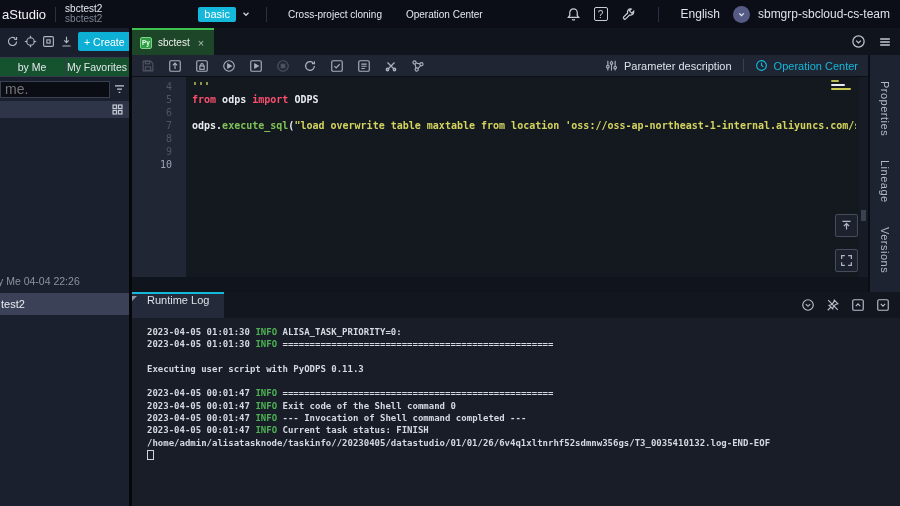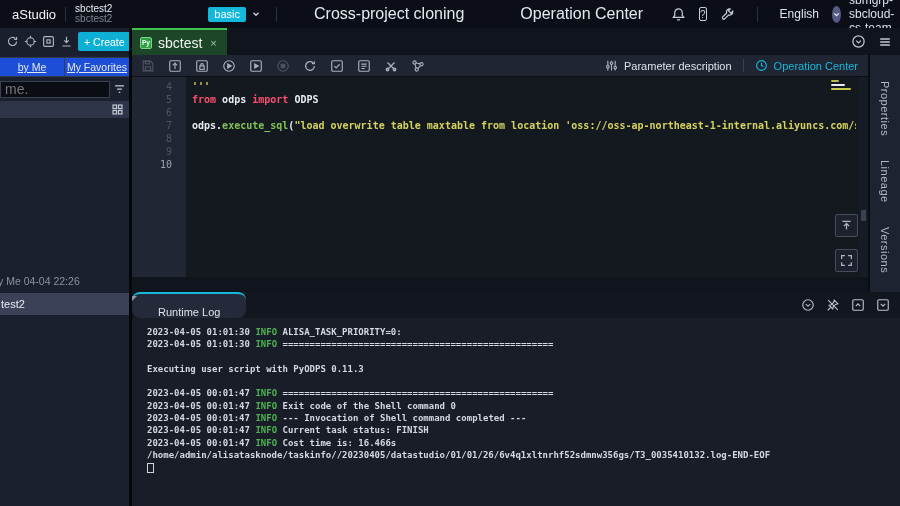--- a/index.html
+++ b/index.html
@@ -3,29 +3,29 @@
 <meta charset="utf-8">
 <style>
   * { margin:0; padding:0; box-sizing:border-box; }
   html,body { background:#05070b; }
   .app { position:relative; width:900px; height:506px; overflow:hidden;
          background:#10141d; font-family:"Liberation Sans",sans-serif; color:#dfe3ea; }
 
   
   .topbar { position:absolute; left:0; top:0; width:900px; height:28px;
             background:#0b0e16; display:flex; align-items:center; font-size:12px; }
-  .logo { font-size:13px; color:#f2f4f8; margin-left:12px; white-space:nowrap; }
+  .logo { font-size:13px; color:#f2f4f8; margin-left:2px; white-space:nowrap; }
   .vdiv { width:1px; height:15px; background:#2a3142; margin:0 9px; flex:0 0 1px; }
   .proj { line-height:1.05; margin-right:10px; cursor:default; }
   .proj .p1 { font-size:10px; color:#e8ebf1; }
   .proj .p2 { font-size:10px; color:#7c8494; }
   .badge { background:var(--accent); color:#fff; font-size:11px; padding:1px 6px 2px;
            border-radius:2px; margin-left:86px; }
   .tb-chev { color:#cfd4dd; margin:0 6px 0 5px; }
-  .menu-item { color:#e4e8ef; font-size:16px; margin:0 28px; white-space:nowrap; }
+  .menu-item { color:#e4e8ef; font-size:10px; margin:0 12px; white-space:nowrap; }
   .tb-right { margin-left:auto; display:flex; align-items:center; gap:13px; padding-right:10px; }
   .tb-right .ic { color:#c7cdd8; }
   .helpbox { width:14px; height:14px; border:1.2px solid #c7cdd8; border-radius:2px;
              font-size:10px; color:#c7cdd8; display:flex; align-items:center; justify-content:center; }
   .avatar { width:17px; height:17px; border-radius:50%; background:#565b86; display:flex;
             align-items:center; justify-content:center; color:#e8eaf5; }
   .account { font-size:12px; color:#dde1ea; margin-left:-5px; }
 
   
   .row2 { position:absolute; left:0; top:28px; width:900px; height:27px; background:#10141d; }
@@ -33,30 +33,30 @@
                display:flex; align-items:center; gap:5px; padding-left:6px; }
   .row2-left .ic { color:#aeb6c4; }
   .create-btn { background:#0db0d4; color:#fff; font-size:10.5px; border:none; border-radius:2px;
                 height:19px; padding:0 6px; white-space:nowrap; }
   .tabstrip { position:absolute; left:131px; top:0; right:0; height:27px; background:#10141d;
               display:flex; align-items:stretch; }
   .codetab { display:flex; align-items:center; gap:6px; padding:0 10px 0 9px; background:#1d4527;
              border-top:2px solid #3ec24e; }
   .pyicon { width:12px; height:12px; background:#2f9e44; border:1px solid #7fd28a; border-radius:2px;
             font-size:6.5px; font-weight:bold; color:#eafff0; display:flex; align-items:center; justify-content:center; }
-  .codetab .lbl { font-size:14px; color:#eef3ef; }
+  .codetab .lbl { font-size:10px; color:#eef3ef; }
   .codetab .x { color:#a9c2ae; font-size:11px; margin-left:2px; }
   .strip-right { position:absolute; right:8px; top:0; height:27px; display:flex; align-items:center;
                  gap:12px; color:#c2c8d4; }
 
   
   .sidebar { position:absolute; left:0; top:55px; width:129px; height:451px; background:#1a202e; overflow:hidden; }
   .side-tabs { display:flex; height:20px; margin-top:2px; border-top:1px solid #343b4c; border-bottom:1px solid #343b4c; }
   .side-tab { flex:1; display:flex; align-items:center; justify-content:center; font-size:10.5px;
-              color:#e3e7ee; background:#1d4ed8; white-space:nowrap; overflow:hidden;text-decoration:underline; }
+              color:#e3e7ee; background:#14532d; white-space:nowrap; overflow:hidden; }
   .side-tab + .side-tab { border-left:1px solid #343b4c; }
   .search-row { display:flex; align-items:center; height:24px; padding:0 3px 0 0; gap:3px; }
   .search-input { flex:1; height:17px; background:#0a0d14; border:1px solid #39404f; color:#9aa2b1;
                   font-size:14px; padding:0 4px; min-width:0; font-family:"Liberation Sans",sans-serif; }
   .filter-ic { color:#c2c8d4; }
   .grid-row { height:17px; background:#2e3548; display:flex; align-items:center; justify-content:flex-end;
               padding-right:5px; color:#c2c8d4; }
   .meta-text { position:absolute; left:-2px; top:220px; font-size:10.5px; color:#8a93a3; white-space:nowrap; }
   .sel-row { position:absolute; left:0; top:238px; width:129px; height:22px; background:#3b4257;
              color:#e9ecf2; font-size:11px; display:flex; align-items:center; padding-left:1px; white-space:nowrap; }
@@ -103,22 +103,22 @@
 
   
   .rightstrip { position:absolute; left:868px; top:55px; width:32px; height:237px; background:#1d2331;
                 border-left:2px solid #0a0d13; display:flex; flex-direction:column; align-items:center; }
   .rtab { writing-mode:vertical-rl; font-size:11px; color:#b2b9c6; letter-spacing:0.5px; margin-top:24px; }
   .rtab:first-child { margin-top:26px; }
 
   
   .bottom { position:absolute; left:132px; top:292px; width:768px; height:214px; background:#181d28; }
   .log-tabbar { position:relative; height:26px; background:#12161f; display:flex; }
-  .log-tab { position:relative; display:flex; align-items:flex-end; padding:0 26px; background:#242a39;
-             border-top:2px solid var(--accent); font-size:11px; color:#dde1e9;border-radius:8px; }
+  .log-tab { position:relative; display:flex; align-items:flex-start; padding:0 15px; background:#242a39;
+             border-top:2px solid var(--accent); font-size:11px; color:#dde1e9; }
   .log-tab .fold { position:absolute; left:0; top:2px; width:0; height:0;
                    border-top:5px solid #8d97a8; border-right:5px solid transparent; }
   .log-icons { position:absolute; right:10px; top:0; height:26px; display:flex; align-items:center;
                gap:11px; color:#b9c0cd; }
   .log-out { position:absolute; left:0; right:0; top:26px; bottom:0; padding:8px 0 0 7px; overflow:hidden; }
   .logline { height:12.3px; line-height:12.3px; font-family:"DejaVu Sans Mono",monospace; font-size:9px;
              font-weight:600; color:#d4d8e0; white-space:pre;margin-left:8px; }
   .logline .lvl { color:var(--info-green); }
   .logline .hl { outline:2.5px solid var(--highlight-red); outline-offset:2px; }
   .cursor { display:inline-block; width:7px; height:10px; border:1px solid #cfd3da; vertical-align:middle; }
@@ -424,19 +424,18 @@
     <div class="log-out">
         <div class="logline"><span>2023-04-05 01:01:30 </span><span><span class="lvl">INFO</span><span> ALISA_TASK_PRIORITY=0:</span></span></div>
         <div class="logline"><span>2023-04-05 01:01:30 </span><span><span class="lvl">INFO</span><span> ==================================================</span></span></div>
         <div class="logline">&nbsp;</div>
         <div class="logline">Executing user script with PyODPS 0.11.3</div>
         <div class="logline">&nbsp;</div>
         <div class="logline"><span>2023-04-05 00:01:47 </span><span><span class="lvl">INFO</span><span> ==================================================</span></span></div>
         <div class="logline"><span>2023-04-05 00:01:47 </span><span><span class="lvl">INFO</span><span> Exit code of the Shell command 0</span></span></div>
         <div class="logline"><span>2023-04-05 00:01:47 </span><span><span class="lvl">INFO</span><span> --- Invocation of Shell command completed ---</span></span></div>
         <div class="logline"><span>2023-04-05 00:01:47 </span><span><span class="lvl">INFO</span><span> Current task status: FINISH</span></span></div>
-        <div class="logline"><span>2023-04-05 00:01:47 </span><span><span class="lvl">INFO</span><span> Cost time is: 16.466s</span></span></div>
         <div class="logline">/home/admin/alisatasknode/taskinfo//20230405/datastudio/01/01/26/6v4q1xltnrhf52sdmnw356gs/T3_0035410132.log-END-EOF</div>
         <div class="logline"><span class="cursor"></span></div>
       </div>
   </div>
 
 </div>
 
 </body></html>

